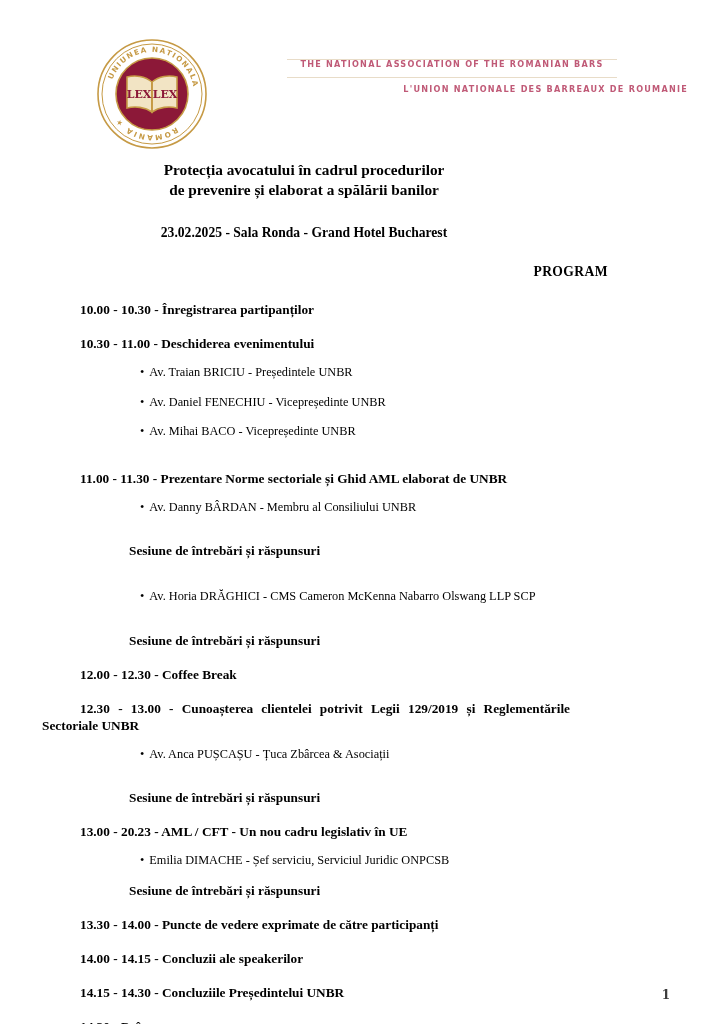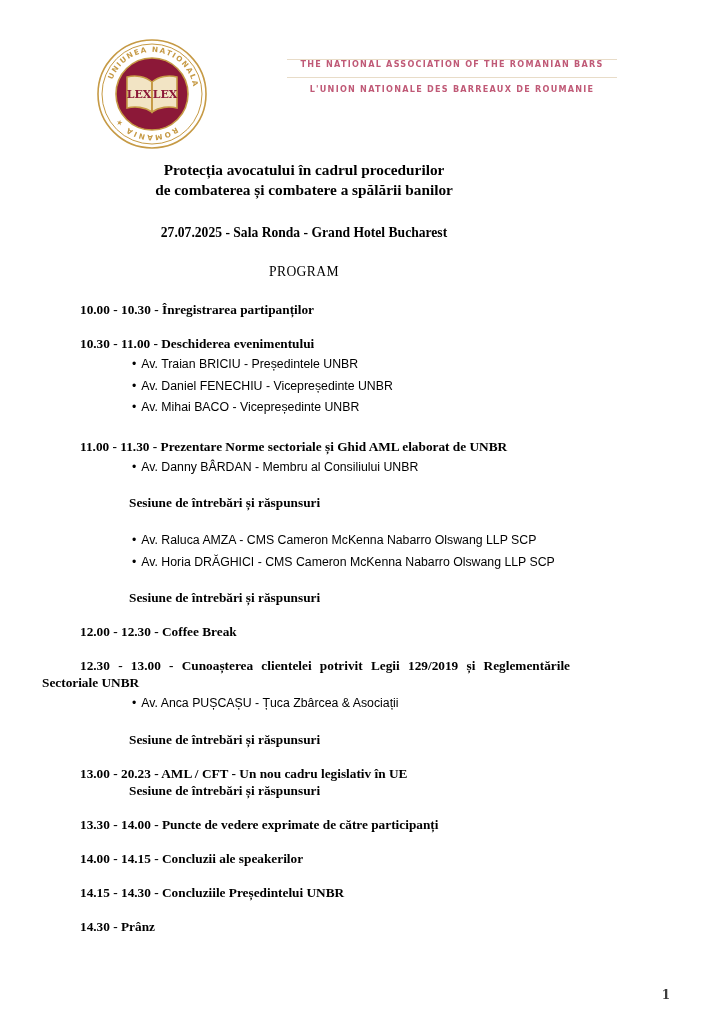--- a/index.html
+++ b/index.html
@@ -67,21 +67,21 @@
 
   .org-sub {
     font-family: "DejaVu Sans", "Liberation Sans", sans-serif;
     font-size: 8.1px;
     font-weight: 600;
     letter-spacing: 1.25px;
     color: #C05A77;
     white-space: nowrap;
     line-height: 1.2;
   }
-  .org-sub.second { margin-top: 7px; }
+  .org-sub.second { margin-top: 7px; text-align: right; }
 
   
   .doc {
     position: absolute;
     left: 0;
     top: 160px;
     width: 608px;
   }
 
   .title-block {
@@ -94,22 +94,22 @@
   }
 
   .meta-line {
     text-align: center;
     font-weight: bold;
     font-size: 13.6px;
     margin-top: 25px;
   }
 
   .program-word {
-    text-align: center;
-    font-weight: normal;
+    text-align: right;
+    font-weight: bold;
     font-size: 13.6px;
     letter-spacing: 0.4px;
     margin-top: 23px;
   }
 
   .entries {
     margin-top: 21px;
     padding-left: 42px;
     padding-right: 38px;
   }
@@ -126,24 +126,24 @@
   }
   .entry-head.nojust { text-align: left; }
 
   .bullets {
     list-style: none;
     margin: 0;
     padding: 0;
   }
 
   .bullet {
-    font-family: Liberation Sans, sans-serif;
+    font-family: Liberation Serif, serif;
     font-size: 12.3px;
     line-height: 1.42;
-    margin: 4px;
+    margin: 12px;
     padding-left: 86px;
   }
   .bullet .dot { margin-right: 5px; }
 
   .session {
     font-weight: bold;
     font-size: 13.3px;
     line-height: 1.28;
     margin: 0;
     padding-left: 87px;
@@ -201,24 +201,24 @@
       <div class="org-sub">THE NATIONAL ASSOCIATION OF THE ROMANIAN BARS</div>
       <div class="rule"></div>
       <div class="org-sub second">L'UNION NATIONALE DES BARREAUX DE ROUMANIE</div>
     </div>
   </div>
 
   <div class="doc">
 
     <div class="title-block">
       <div>Protecția avocatului în cadrul procedurilor</div>
-      <div>de combaterea și combatere a spălării banilor</div>
+      <div>de prevenire și elaborat a spălării banilor</div>
     </div>
 
-    <div class="meta-line">27.07.2025 - Sala Ronda - Grand Hotel Bucharest</div>
+    <div class="meta-line">23.02.2025 - Sala Ronda - Grand Hotel Bucharest</div>
 
     <div class="program-word">PROGRAM</div>
 
     <div class="entries">
 
       <div class="entry">
         <p class="entry-head nojust">10.00 - 10.30 - Înregistrarea partipanților</p>
       </div>
       <div class="gap-lg"></div>
 
@@ -237,21 +237,20 @@
         <ul class="bullets">
           <li class="bullet"><span class="dot">•</span><span>Av. Danny BÂRDAN - Membru al Consiliului UNBR</span></li>
         </ul>
         <div class="gap-md"></div>
         <p class="session">Sesiune de întrebări și răspunsuri</p>
       </div>
       <div class="gap-lg"></div>
 
       <div class="entry">
         <ul class="bullets">
-          <li class="bullet"><span class="dot">•</span><span>Av. Raluca AMZA - CMS Cameron McKenna Nabarro Olswang LLP SCP</span></li>
           <li class="bullet"><span class="dot">•</span><span>Av. Horia DRĂGHICI - CMS Cameron McKenna Nabarro Olswang LLP SCP</span></li>
         </ul>
         <div class="gap-md"></div>
         <p class="session">Sesiune de întrebări și răspunsuri</p>
       </div>
       <div class="gap-lg"></div>
 
       <div class="entry">
         <p class="entry-head nojust">12.00 - 12.30 - Coffee Break</p>
       </div>
@@ -262,20 +261,23 @@
         <ul class="bullets">
           <li class="bullet"><span class="dot">•</span><span>Av. Anca PUȘCAȘU - Țuca Zbârcea &amp; Asociații</span></li>
         </ul>
         <div class="gap-md"></div>
         <p class="session">Sesiune de întrebări și răspunsuri</p>
       </div>
       <div class="gap-lg"></div>
 
       <div class="entry">
         <p class="entry-head nojust">13.00 - 20.23 - AML / CFT - Un nou cadru legislativ în UE</p>
+        <ul class="bullets">
+          <li class="bullet"><span class="dot">•</span><span>Emilia DIMACHE - Șef serviciu, Serviciul Juridic ONPCSB</span></li>
+        </ul>
         <p class="session">Sesiune de întrebări și răspunsuri</p>
       </div>
       <div class="gap-lg"></div>
 
       <div class="entry">
         <p class="entry-head nojust">13.30 - 14.00 - Puncte de vedere exprimate de către participanți</p>
       </div>
       <div class="gap-lg"></div>
 
       <div class="entry">

